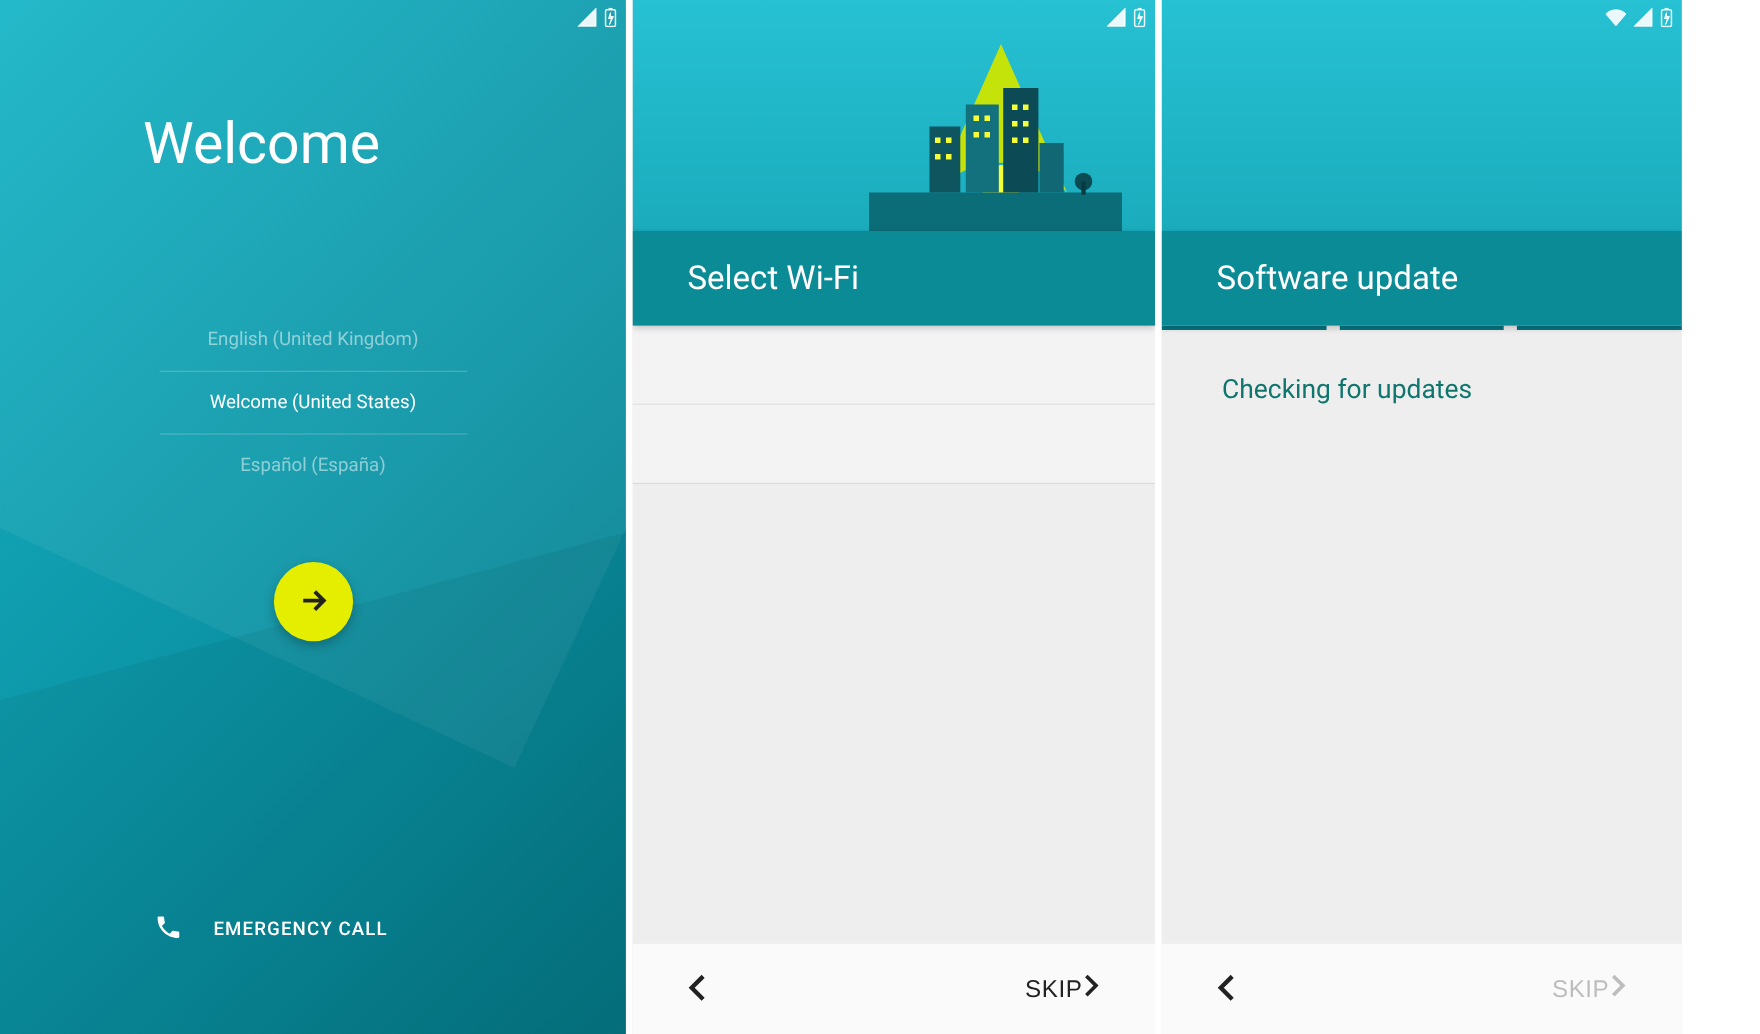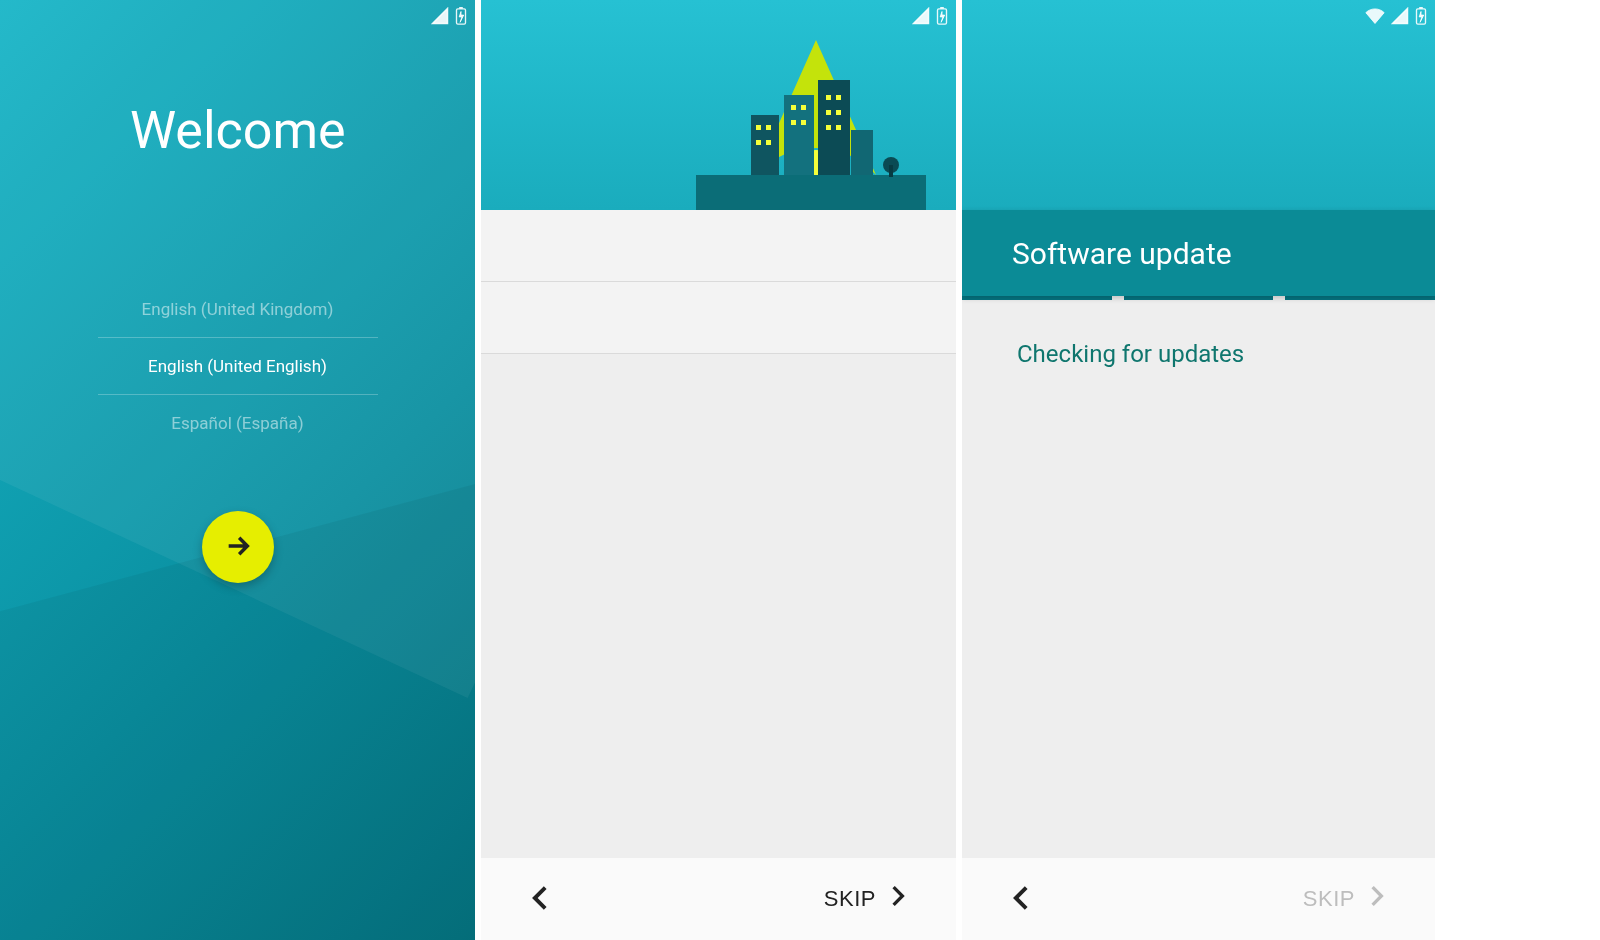--- a/index.html
+++ b/index.html
@@ -10,21 +10,21 @@
     overflow: hidden;
     display: flex;
     gap: 6px;
     background: #fff;
   }
   .screen {
     position: relative;
     height: 940px;
     overflow: hidden;
   }
-  .screen-1 { width: 475px; }
+  .screen-1 { width: 569px; }
   .screen-2 { width: 475px; }
   .screen-3 { width: 473px; }
 
   
   .status-bar {
     position: absolute;
     top: 0; left: 0; right: 0;
     height: 32px;
     display: flex;
     justify-content: flex-end;
@@ -155,21 +155,20 @@
     background: #fafafa;
     display: flex;
     align-items: center;
     justify-content: space-between;
     padding: 0 50px 0 50px;
   }
   .bottom-bar .back svg path { stroke: #222; stroke-width: 3; fill: none; }
   .bottom-bar .skip {
     display: flex;
     align-items: center;
-    gap: 14px;
     font-size: 22px;
     letter-spacing: 0.5px;
     background: none;
     border: none;
     cursor: pointer;
   }
   .skip-enabled { color: #222; }
   .skip-enabled svg path { stroke: #222; }
   .skip-disabled { color: #bdbdbd; }
   .skip-disabled svg path { stroke: #bdbdbd; }
@@ -210,32 +209,40 @@
           <path d="M6 5 L4 11 L7 11 L5 17 L9 9 L6 9 Z" fill="rgba(255,255,255,0.9)"></path>
         </svg>
     </span>
   </div>
 
   <div class="welcome-content">
     <h1 class="welcome-title">Welcome</h1>
 
     <div class="language-picker">
       <div class="lang-item lang-faded">English (United Kingdom)</div>
-      <div class="lang-item lang-selected">English (United English)</div>
+      <div class="lang-item lang-selected">Welcome (United States)</div>
       <div class="lang-item lang-faded">Español (España)</div>
     </div>
 
     <button class="fab-next">
       <span>
         <svg width="28" height="28" viewBox="0 0 24 24">
             <path d="M4 12 L20 12 M13 5 L20 12 L13 19"></path>
           </svg>
       </span>
     </button>
 
+    <div class="emergency-row">
+      <span class="phone-icon">
+        <svg width="26" height="26" viewBox="0 0 24 24">
+            <path d="M6.6 10.8c1.5 2.9 3.8 5.2 6.6 6.6l2.2-2.2c.3-.3.7-.4 1.1-.3 1.2.4 2.4.6 3.7.6.6 0 1 .4 1 1V20c0 .6-.4 1-1 1C10.6 21 3 13.4 3 4c0-.6.4-1 1-1h3.5c.6 0 1 .4 1 1 0 1.3.2 2.5.6 3.7.1.4 0 .8-.3 1.1L6.6 10.8z"></path>
+          </svg>
+      </span>
+      <span class="label">EMERGENCY CALL</span>
+    </div>
   </div>
 </div>
 
 <div class="screen screen-2">
   <div class="status-bar status-white">
     <span>
       <svg width="18" height="18" viewBox="0 0 24 24">
           <path d="M2 22 L22 2 L22 22 Z" fill="none" stroke="rgba(255,255,255,0.7)" stroke-width="2"></path>
         </svg>
     </span>
@@ -275,20 +282,23 @@
         <rect x="130" y="110" width="5" height="5"></rect>
           <rect x="140" y="110" width="5" height="5"></rect>
         <rect x="130" y="125" width="5" height="5"></rect>
           <rect x="140" y="125" width="5" height="5"></rect>
       </g>
 
       <circle cx="195" cy="165" r="8" fill="#0a4b54"></circle>
       <rect x="193" y="165" width="4" height="12" fill="#073b42"></rect>
     </svg>
   </div>
+  <div class="title-bar">
+    <div class="title">Select Wi-Fi</div>
+  </div>
 
   <div class="list-area wifi-list">
     <div class="row"></div>
     <div class="row"></div>
   </div>
 
   <div class="bottom-bar">
     <button class="back" style="background:none;border:none;cursor:pointer;">
       <span>
         <svg width="18" height="26" viewBox="0 0 12 20">

